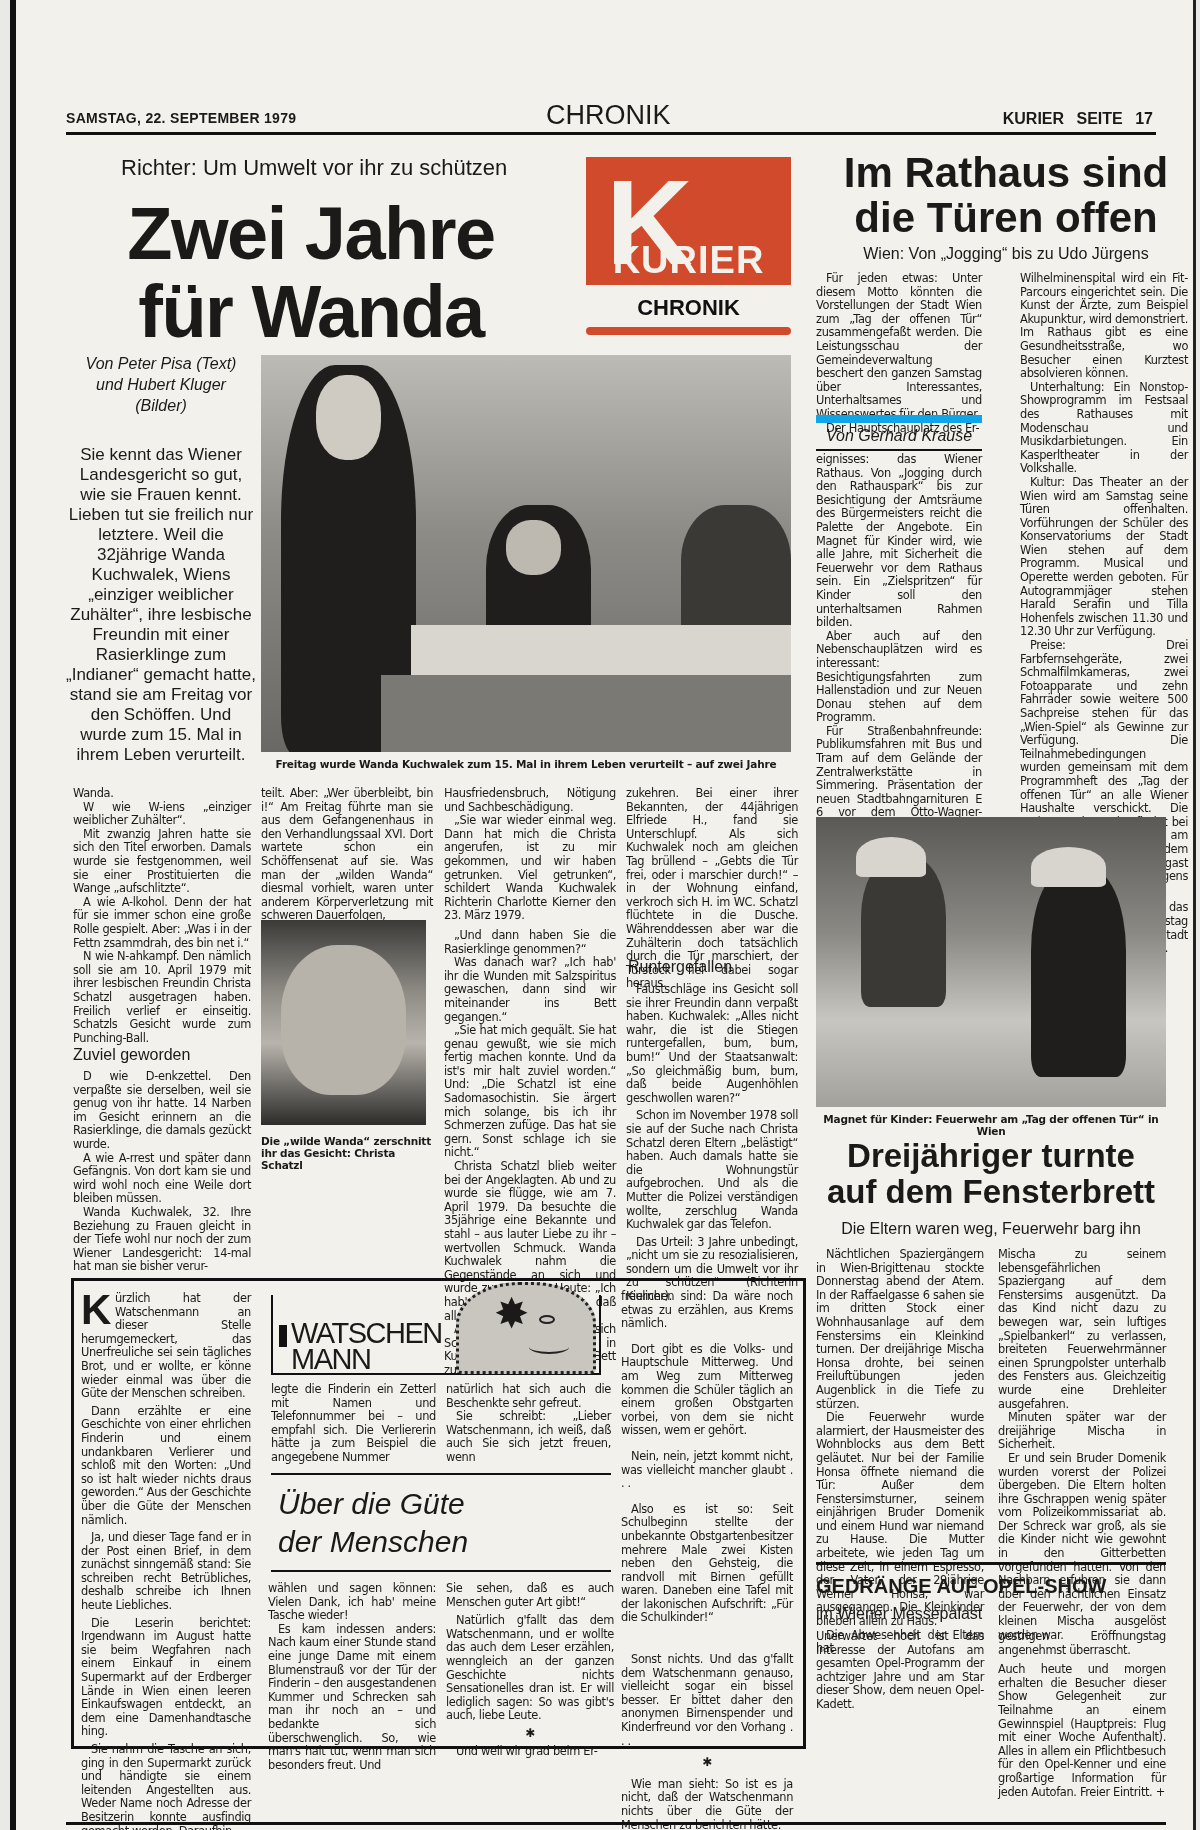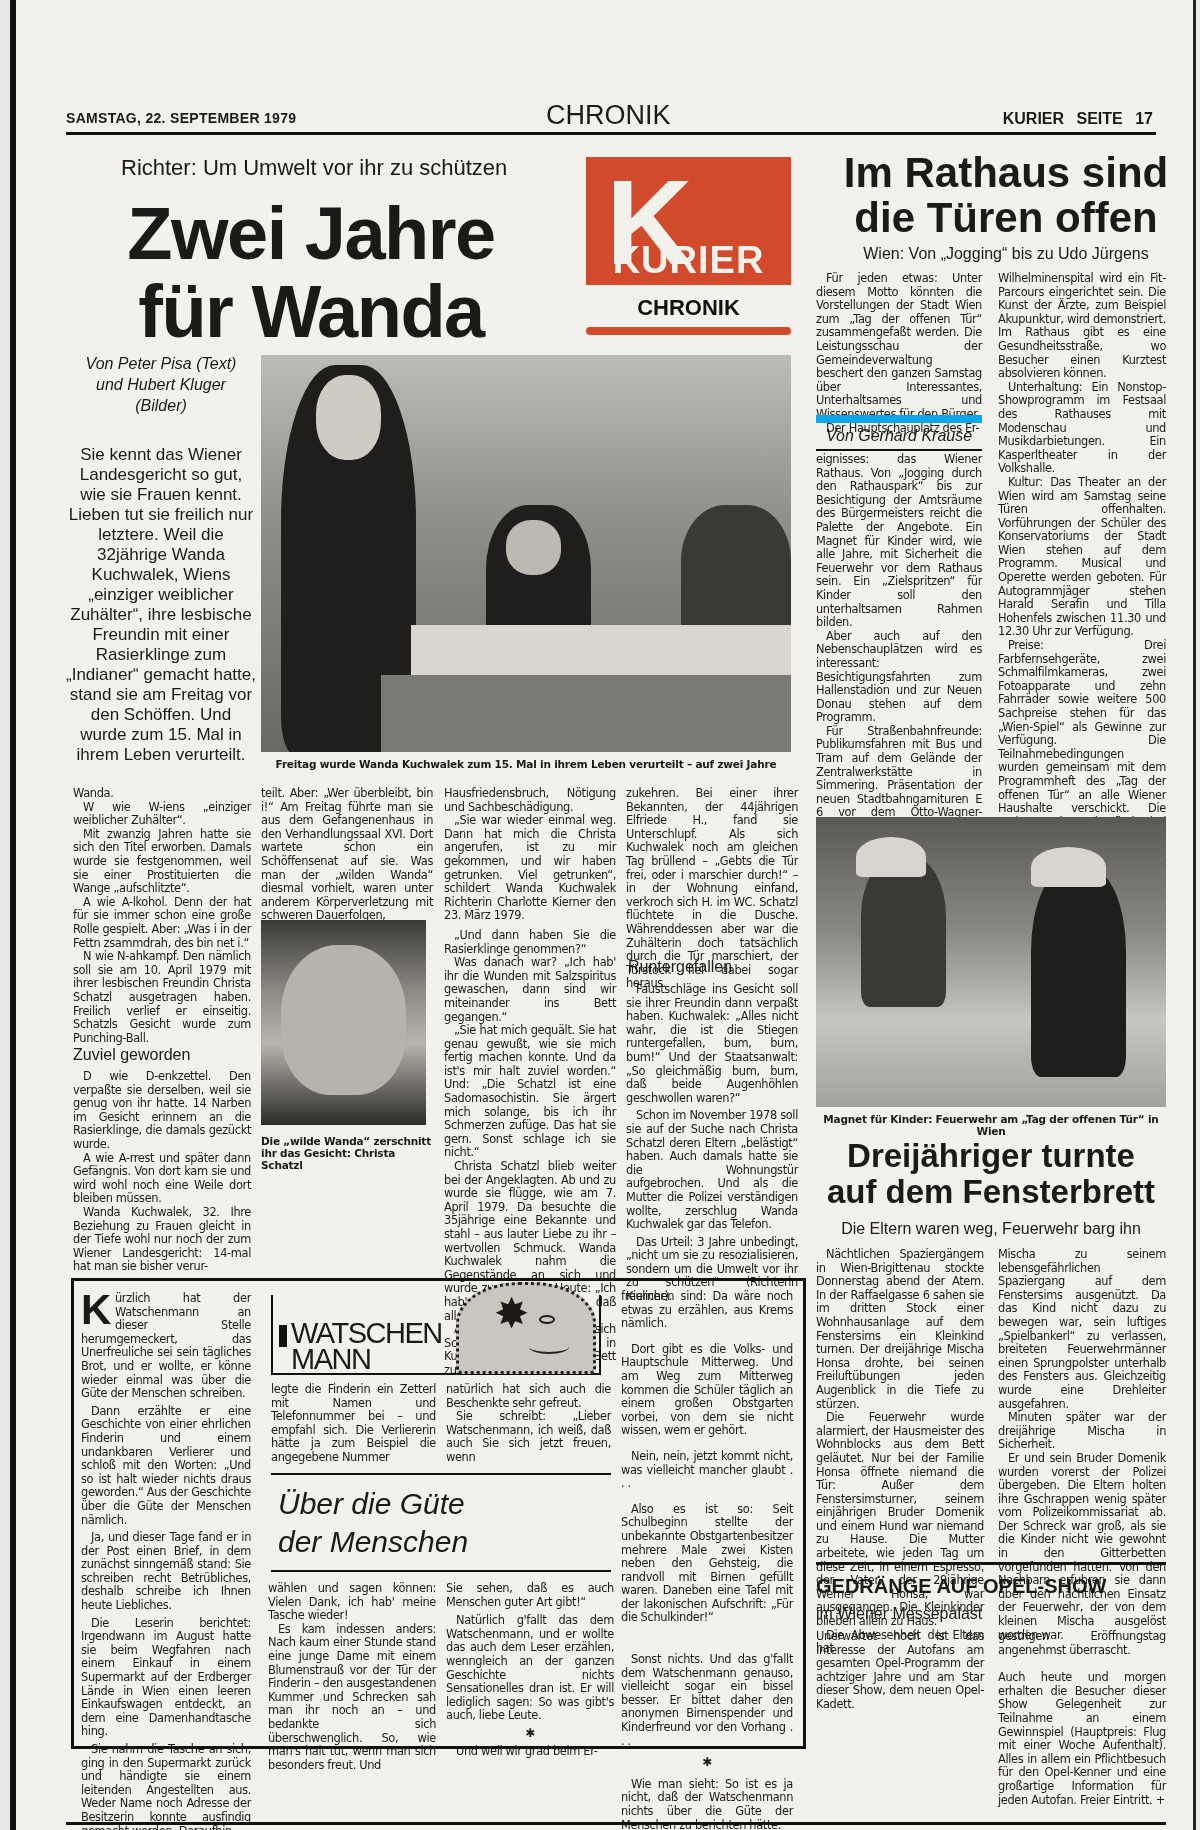--- a/index.html
+++ b/index.html
@@ -137,21 +137,21 @@
     <p>Für jeden etwas: Unter diesem Motto könnten die Vorstellungen der Stadt Wien zum „Tag der offenen Tür“ zusammengefaßt werden. Die Leistungsschau der Gemeindeverwaltung beschert den ganzen Samstag über Interessantes, Unterhaltsames und Wissenswertes für den Bürger.</p>
     <p>Der Hauptschauplatz des Er-</p>
   </div>
   <div class="abs author-box">Von Gerhard Krause</div>
   <div class="abs body-text" style="left:800px;top:453px;width:166px;">
     <p style="text-indent:0">eignisses: das Wiener Rathaus. Von „Jogging durch den Rathauspark“ bis zur Besichtigung der Amtsräume des Bürgermeisters reicht die Palette der Angebote. Ein Magnet für Kinder wird, wie alle Jahre, mit Sicherheit die Feuerwehr vor dem Rathaus sein. Ein „Zielspritzen“ für Kinder soll den unterhaltsamen Rahmen bilden.</p>
     <p>Aber auch auf den Nebenschauplätzen wird es interessant: Besichtigungsfahrten zum Hallenstadion und zur Neuen Donau stehen auf dem Programm.</p>
     <p>Für Straßenbahnfreunde: Publikumsfahren mit Bus und Tram auf dem Gelände der Zentralwerkstätte in Simmering. Präsentation der neuen Stadtbahngarnituren E 6 vor dem Otto-Wagner-Pavillon am Karlsplatz. Die Stadtbahnzüge werden erst 1980 in Dienst gestellt werden.</p>
     <p>Zum Thema Gesundheit: Im</p>
   </div>
-  <div class="abs body-text" style="left:982px;top:272px;width:168px;">
+  <div class="abs body-text" style="left:1004px;top:272px;width:168px;">
     <p style="text-indent:0">Wilhelminenspital wird ein Fit-Parcours eingerichtet sein. Die Kunst der Ärzte, zum Beispiel Akupunktur, wird demonstriert. Im Rathaus gibt es eine Gesundheitsstraße, wo Besucher einen Kurztest absolvieren können.</p>
     <p>Unterhaltung: Ein Nonstop-Showprogramm im Festsaal des Rathauses mit Modenschau und Musikdarbietungen. Ein Kasperltheater in der Volkshalle.</p>
     <p>Kultur: Das Theater an der Wien wird am Samstag seine Türen offenhalten. Vorführungen der Schüler des Konservatoriums der Stadt Wien stehen auf dem Programm. Musical und Operette werden geboten. Für Autogrammjäger stehen Harald Serafin und Tilla Hohenfels zwischen 11.30 und 12.30 Uhr zur Verfügung.</p>
     <p>Preise: Drei Farbfernsehgeräte, zwei Schmalfilmkameras, zwei Fotoapparate und zehn Fahrräder sowie weitere 500 Sachpreise stehen für das „Wien-Spiel“ als Gewinne zur Verfügung. Die Teilnahmebedingungen wurden gemeinsam mit dem Programmheft des „Tag der offenen Tür“ an alle Wiener Haushalte verschickt. Die Verlosung der Preise findet bei der Schlußveranstaltung am Samstag auf dem Rathausplatz statt. Stargast der Show wird Udo Jürgens sein.</p>
     <p style="margin-top:4px">Zu hoffen bleibt, daß das Wetter an diesem Samstag mitspielt. Darauf hat die Stadt Wien freilich keinen Einfluß.</p>
   </div>
 
   <div class="abs photo-kids">
     <div class="fig" style="left:45px;top:40px;width:85px;height:150px;background:#3a3936;"></div>
     <div class="abs" style="left:40px;top:20px;width:70px;height:40px;background:#d8d5ce;border-radius:50% 50% 10% 10%;"></div>
@@ -178,21 +178,21 @@
 
   <div class="abs rule" style="left:800px;top:1562px;width:350px;height:3px;"></div>
 
   <div class="abs h-opel">GEDRÄNGE AUF OPEL-SHOW</div>
   <div class="abs sub-opel">im Wiener Messepalast</div>
   <div class="abs body-text" style="left:800px;top:1630px;width:168px;">
     <p style="text-indent:0">Unerwartet hoch ist das Interesse der Autofans am gesamten Opel-Programm der achtziger Jahre und am Star dieser Show, dem neuen Opel-Kadett.</p>
   </div>
   <div class="abs body-text" style="left:982px;top:1630px;width:168px;">
     <p style="text-indent:0">gestrigen Eröffnungstag angenehmst überrascht.</p>
-    <p style="text-indent:0;margin-top:14px">Auch heute und morgen erhalten die Besucher dieser Show Gelegenheit zur Teilnahme an einem Gewinnspiel (Hauptpreis: Flug mit einer Woche Aufenthalt). Alles in allem ein Pflichtbesuch für den Opel-Kenner und eine großartige Information für jeden Autofan. Freier Eintritt. +</p>
+    <p style="text-indent:0;margin-top:6px">Auch heute und morgen erhalten die Besucher dieser Show Gelegenheit zur Teilnahme an einem Gewinnspiel (Hauptpreis: Flug mit einer Woche Aufenthalt). Alles in allem ein Pflichtbesuch für den Opel-Kenner und eine großartige Information für jeden Autofan. Freier Eintritt. +</p>
   </div>
 
   <div class="abs rule" style="left:55px;top:1278px;width:735px;height:3px;"></div>
   <div class="abs rule" style="left:55px;top:1278px;width:3px;height:470px;"></div>
   <div class="abs rule" style="left:787px;top:1278px;width:3px;height:470px;"></div>
   <div class="abs rule" style="left:55px;top:1746px;width:735px;height:3px;"></div>
 
   <div class="abs body-text" style="left:65px;top:1292px;width:170px;">
     <p style="text-indent:0"><span class="dropcap">K</span><span>ürzlich hat der Watschenmann an dieser Stelle herumgemeckert, das Unerfreuliche sei sein tägliches Brot, und er wollte, er könne wieder einmal was über die Güte der Menschen schreiben.</span></p>
     <p style="margin-top:4px">Dann erzählte er eine Geschichte von einer ehrlichen Finderin und einem undankbaren Verlierer und schloß mit den Worten: „Und so ist halt wieder nichts draus geworden.“ Aus der Geschichte über die Güte der Menschen nämlich.</p>

